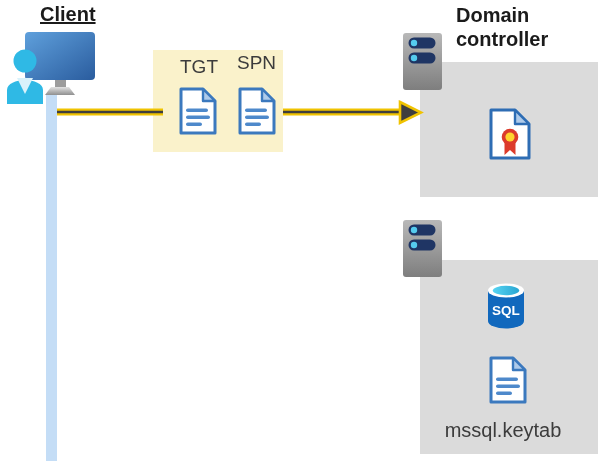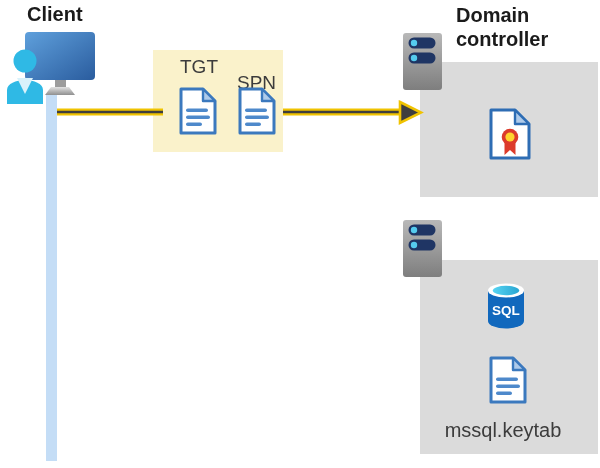--- a/index.html
+++ b/index.html
@@ -28,21 +28,21 @@
   <div class="abs" style="left:46px;top:94px;width:11px;height:367px;background:#C4DDF6;"></div>
 
   <svg class="abs" style="left:0;top:0;" width="600" height="468" viewBox="0 0 600 468">
     <line x1="57" y1="112" x2="163" y2="112" stroke="#F0C300" stroke-width="7"></line>
     <line x1="57" y1="112" x2="163" y2="112" stroke="#3E3E3E" stroke-width="2.6"></line>
     <line x1="283" y1="112" x2="401" y2="112" stroke="#F0C300" stroke-width="7"></line>
     <line x1="283" y1="112" x2="401" y2="112" stroke="#3E3E3E" stroke-width="2.6"></line>
     <polygon points="400,102 421,112.5 400,123" fill="#3E3E3E" stroke="#F0C300" stroke-width="2.6" stroke-linejoin="miter"></polygon>
   </svg>
 
-  <div class="abs bold-label" style="left:27px;top:2px;">Client</div>
+  <div class="abs bold-label" style="left:40px;top:2px;text-decoration:underline;">Client</div>
 
   <svg class="abs" style="left:6px;top:28px;" width="110" height="80" viewBox="0 0 110 80">
     <defs>
       <linearGradient id="mon" x1="0" y1="0" x2="1" y2="1">
         <stop offset="0" stop-color="#5FA0DC"></stop>
           <stop offset="1" stop-color="#2A5C9E"></stop>
       </linearGradient>
       <linearGradient id="stand" x1="0" y1="0" x2="0" y2="1">
         <stop offset="0" stop-color="#E2E2E2"></stop>
           <stop offset="1" stop-color="#8F8F8F"></stop>
@@ -50,21 +50,21 @@
     </defs>
     <rect x="19" y="4" width="70" height="48" rx="4" fill="url(#mon)"></rect>
     <rect x="49" y="52" width="11" height="9" fill="#9C9C9C"></rect>
     <path d="M39 67 L69 67 L63 59 L45 59 Z" fill="url(#stand)"></path>
     <circle cx="19" cy="33" r="11.5" fill="#2FB9E5"></circle>
     <path d="M1 76 L1 62 C1 49 37 49 37 62 L37 76 Z" fill="#2FB9E5"></path>
     <path d="M11 50 L27 50 L19 66 Z" fill="#D9F2FB"></path>
   </svg>
 
   <div class="abs plain-label" style="left:180px;top:56px;text-align:right;">TGT</div>
-  <div class="abs plain-label" style="left:237px;top:72px;">SPN</div>
+  <div class="abs plain-label" style="left:237px;top:52px;">SPN</div>
 
   <svg class="abs" style="left:178px;top:86px;" width="40" height="50" viewBox="0 0 40 50">
     <path d="M3 3 L25 3 L37 15 L37 47 L3 47 Z" fill="#ffffff" stroke="#3B79BE" stroke-width="3" stroke-linejoin="round"></path>
     <path d="M25 3 L25 15 L37 15 Z" fill="#AFCBEA" stroke="#3B79BE" stroke-width="2.4" stroke-linejoin="round"></path>
     <rect x="8" y="22.5" width="22" height="3.6" rx="1.8" fill="#4E89CB"></rect>
     <rect x="8" y="29.5" width="24" height="3.6" rx="1.8" fill="#4E89CB"></rect>
     <rect x="8" y="36.5" width="16" height="3.6" rx="1.8" fill="#4E89CB"></rect>
   </svg>
 
   <svg class="abs" style="left:237px;top:86px;" width="40" height="50" viewBox="0 0 40 50">

